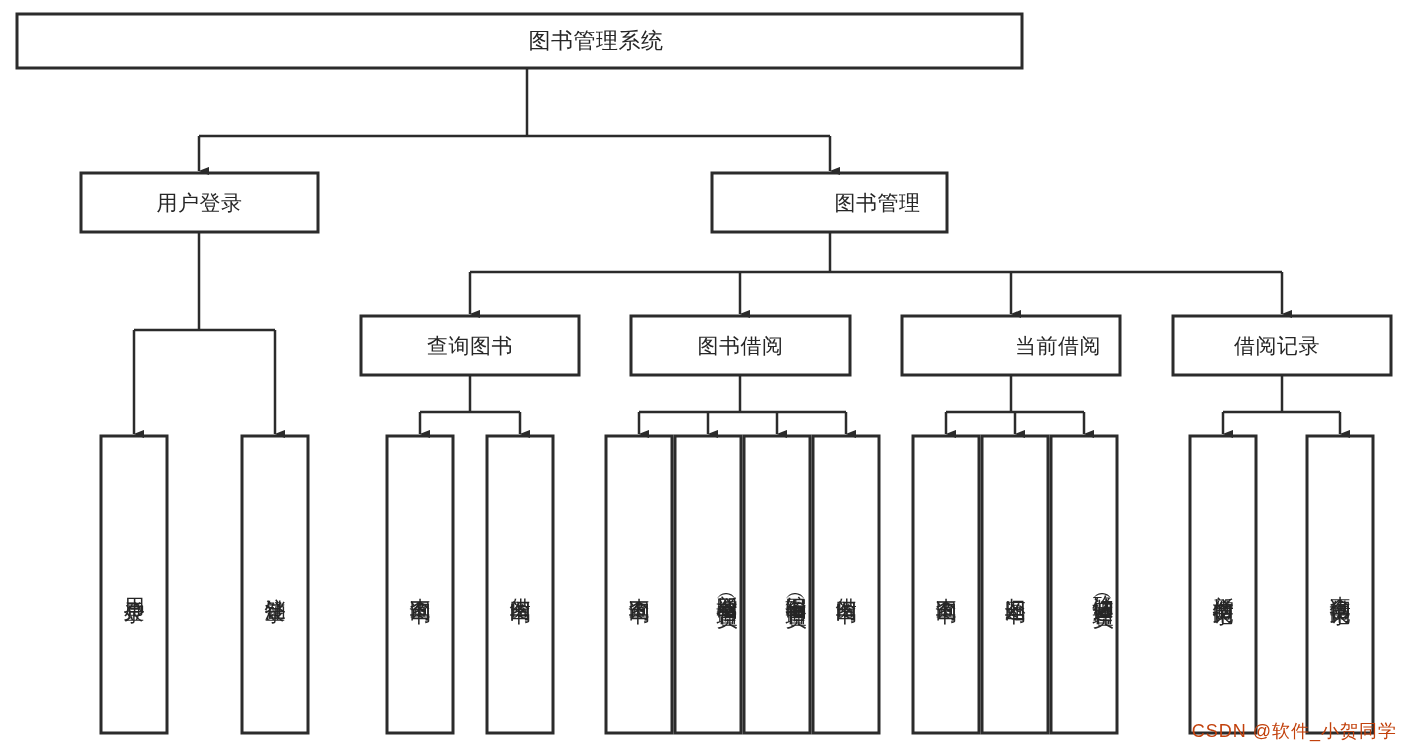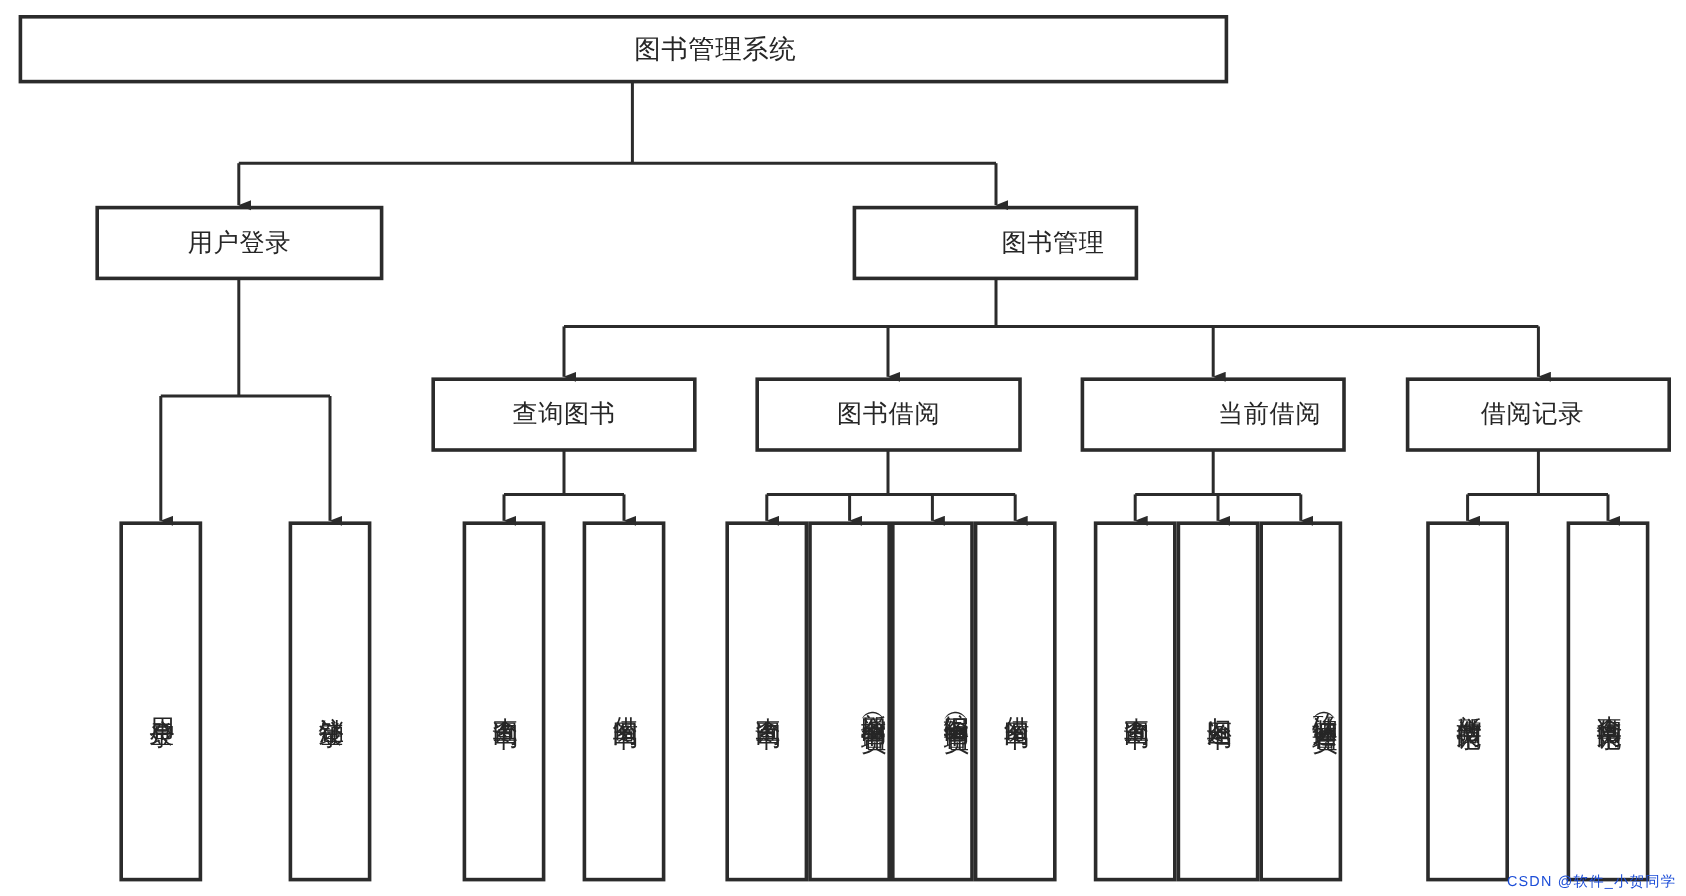--- a/index.html
+++ b/index.html
@@ -39,22 +39,22 @@
     display:flex;
     align-items:flex-start;
     justify-content:center;
     white-space:nowrap;
   }
   .leaf-label.mid{align-items:center;}
 
   .watermark{
     position:absolute;
     right:8px;bottom:4px;
-    font-size:12px;
-    color:#1d4ed8;
+    font-size:18px;
+    color:#c2410c;
     letter-spacing:1px;
     white-space:nowrap;
   }
 </style>
 </head>
 <body>
 
 <div id="stage">
 
   <svg class="diagram" viewBox="0 0 1405 747">

